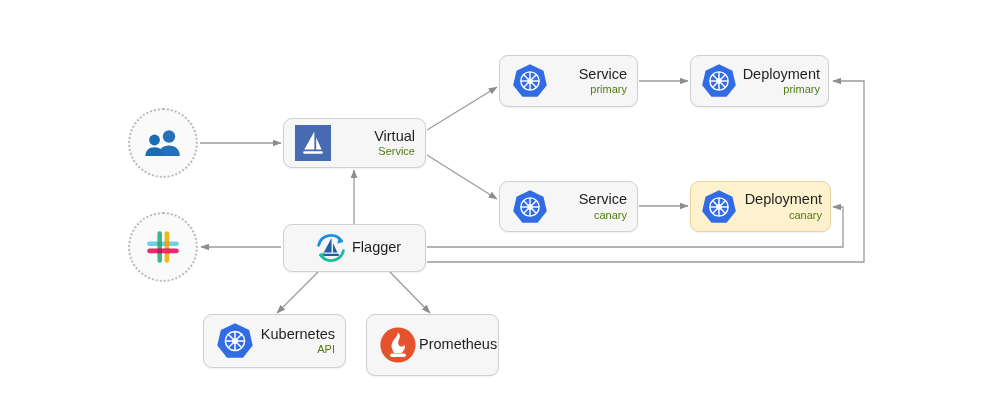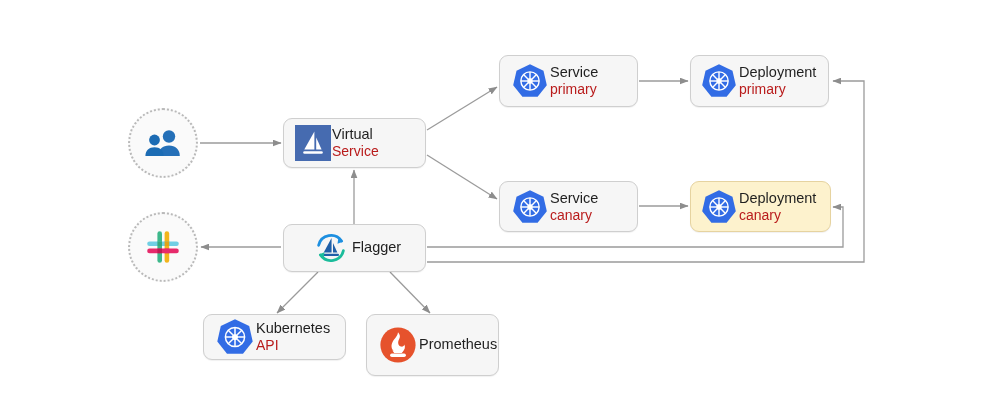--- a/index.html
+++ b/index.html
@@ -43,32 +43,32 @@
   .node .icon-slot {
     flex: 0 0 auto;
     display: flex;
     align-items: center;
     justify-content: center;
   }
   .node .labels {
     flex: 1 1 auto;
     display: flex;
     flex-direction: column;
-    align-items: flex-start;
+    align-items: flex-end;
     justify-content: center;
     line-height: 1.18;
   }
   .lbl-main {
     color: #1f1f1f;
     font-size: 14.5px;
     white-space: nowrap;
   }
   .lbl-sub {
-    color: #b91c1c;
-    font-size: 14px;
+    color: #4d7c0f;
+    font-size: 11px;
     white-space: nowrap;
   }
   .circle-node {
     position: absolute;
     box-sizing: border-box;
     border-radius: 50%;
     background: #fafafa;
     border: 2px dotted #b9b9b9;
     display: flex;
     align-items: center;
@@ -264,21 +264,21 @@
 
         <path d="M35.6,25 A14,14 0 0 1 10.4,29.6" fill="none" stroke="#1bbc9b" stroke-width="3.1" stroke-linecap="round"></path>
         <path d="M13.8,34.2 L8.6,29.2 L14.8,26.6 Z" fill="#1bbc9b"></path>
       </svg>
     </span>
     <span class="labels">
       <span class="lbl-main">Flagger</span>
     </span>
   </div>
 
-  <div class="node" style="left:203px; top:314px; width:143px; height:46px; padding:0 10px;">
+  <div class="node" style="left:203px; top:314px; width:143px; height:54px; padding:0 10px;">
     <span class="icon-slot" style="width:42px;height:42px;">
       <svg class="icon-svg" width="40" height="40" viewBox="0 0 40 40" aria-hidden="true">
         <path d="M20,2.3 L34.2,9.1 L37.7,24.4 L28,36.7 L12,36.7 L2.3,24.4 L5.8,9.1 Z" fill="#326ce5"></path>
         <circle cx="20" cy="20" r="9.6" fill="none" stroke="#ffffff" stroke-width="1.5"></circle>
         <circle cx="20" cy="20" r="3.1" fill="#ffffff"></circle>
         <g stroke="#ffffff" stroke-width="1.5">
           <line x1="20" y1="10.4" x2="20" y2="16.9"></line>
           <line x1="26.8" y1="13.2" x2="22.2" y2="17.8"></line>
           <line x1="29.6" y1="20" x2="23.1" y2="20"></line>
           <line x1="26.8" y1="26.8" x2="22.2" y2="22.2"></line>

